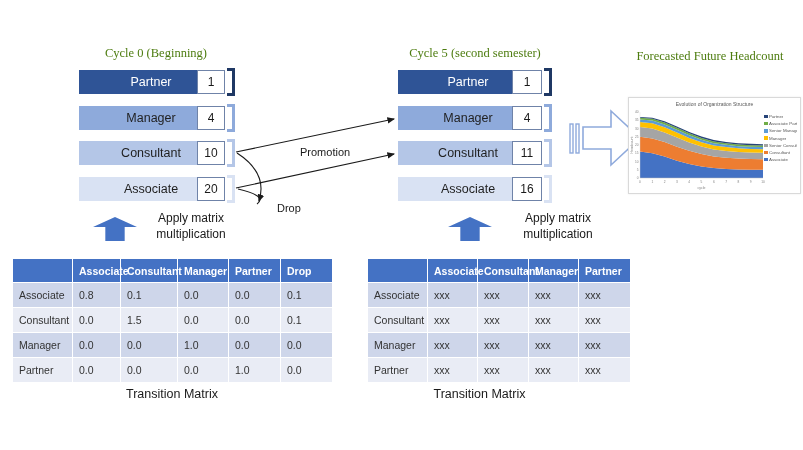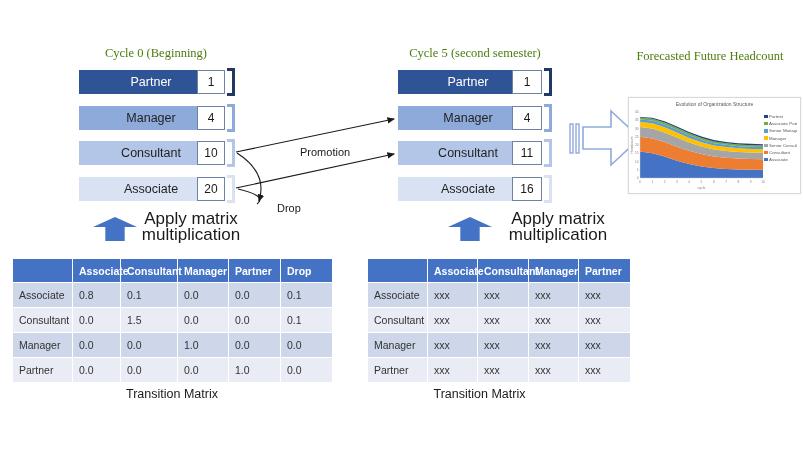--- a/index.html
+++ b/index.html
@@ -22,21 +22,21 @@
   .r3 .bar{background:#D9E2F3;color:#1f1f1f;}
   .r0 .bracket{border-color:#1F3864;}
   .r1 .bracket{border-color:#8EAADB;}
   .r2 .bracket{border-color:#B4C6E7;}
   .r3 .bracket{border-color:#D9E2F3;}
   
   .ann{font-size:11px;color:#1a1a1a;}
   
   .up-arrow{width:44px;height:24px;background:#4472C4;
     clip-path:polygon(50% 0,100% 42%,72% 42%,72% 100%,28% 100%,28% 42%,0 42%);}
-  .apply-text{font-size:17px;line-height:15.5px;text-align:center;color:#1a1a1a;}
+  .apply-text{font-size:12px;line-height:15.5px;text-align:center;color:#1a1a1a;}
   
   table.tm{border-collapse:collapse;table-layout:fixed;font-size:10.5px;}
   table.tm th{background:#4472C4;color:#fff;font-weight:bold;text-align:left;padding:2px 0 2px 6px;height:19px;border:1.5px solid #fff;}
   table.tm td{height:24px;padding:0 0 0 6px;border:1.5px solid #fff;color:#333;}
   table.tm tr.band-a td{background:#CED6EA;}
   table.tm tr.band-b td{background:#E9ECF5;}
   .tm-caption{font-size:12.5px;line-height:16px;text-align:center;color:#1a1a1a;}
   
   .chart-panel{left:628px;top:97px;width:171px;height:95px;background:#fff;border:1px solid #d9d9d9;box-shadow:0 0 2px rgba(0,0,0,0.08);}
   .chart-title{position:absolute;left:0;top:3px;width:100%;text-align:center;font-size:5px;color:#595959;}

